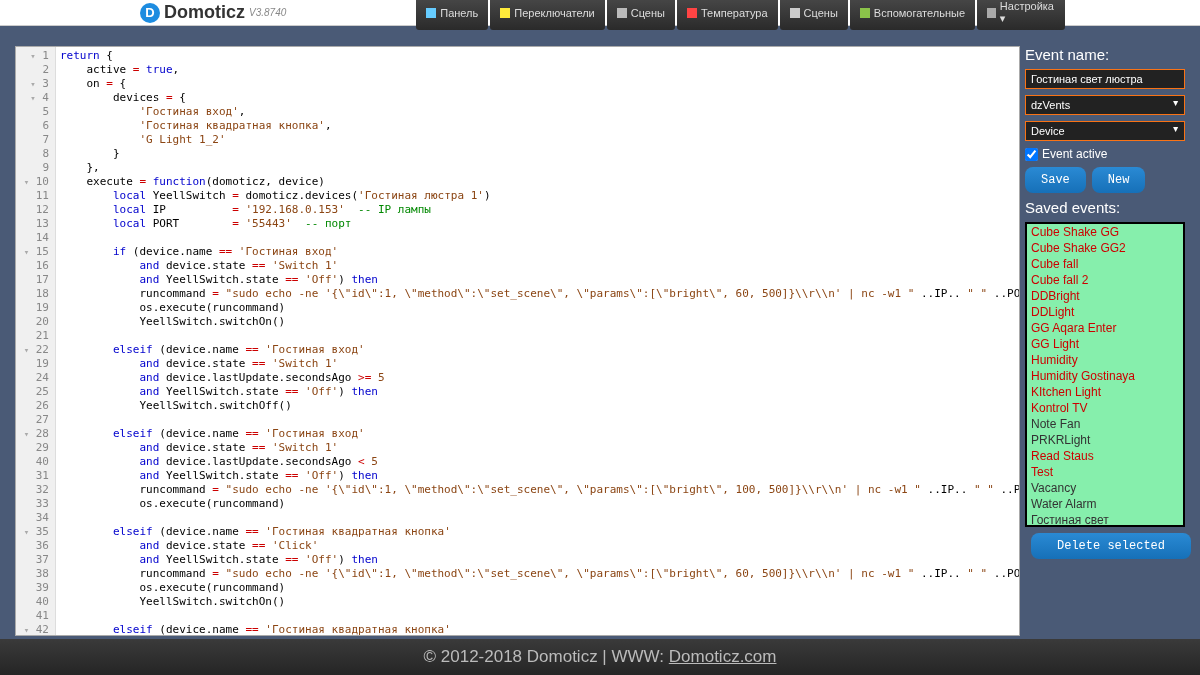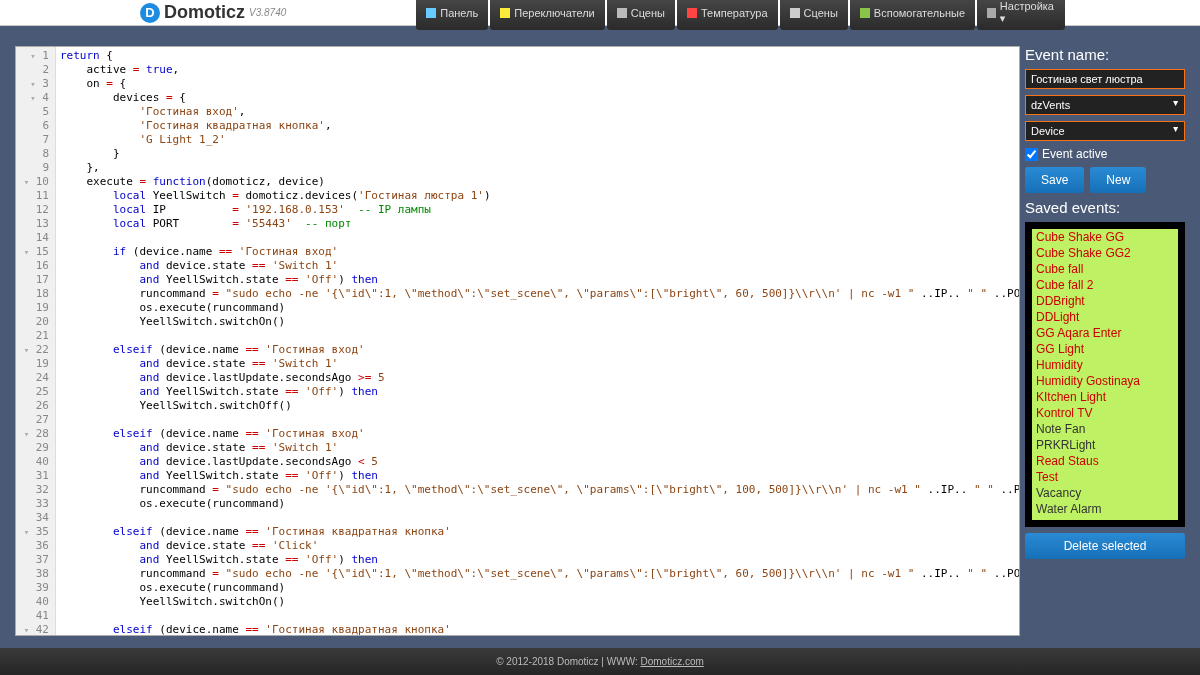--- a/index.html
+++ b/index.html
@@ -24,27 +24,27 @@
 .kw-green{color:#080;}
 .kw-brown{color:#8b4513;}
 .side{width:160px;color:#fff;display:flex;flex-direction:column;gap:6px;}
 .lbl{font-size:15px;}
 .inp,.sel{width:100%;background:#222;color:#fff;border:1px solid #f97316;padding:3px 5px;font-size:11px;}
 .sel{appearance:none;-webkit-appearance:none;position:relative;}
 .sel-wrap{position:relative;}
 .sel-wrap::after{content:"▸";position:absolute;right:6px;top:3px;color:#fff;transform:rotate(90deg);font-size:10px;pointer-events:none;}
 .chk-row{display:flex;align-items:center;gap:4px;font-size:12px;}
 .btn-row{display:flex;gap:6px;}
-.btn{background:linear-gradient(#2a8ad4,#1670b8);color:#fff;border:none;padding:6px 16px;border-radius:3px;font-size:12px;cursor:pointer;}
-.btn-wide{width:100%;text-align:center;}
-.evlist{background:#bef264;color:#000;height:305px;overflow-y:auto;border:7px solid #000000;}
+.btn{background:linear-gradient(#2a8ad4,#1670b8);color:#fff;border:none;padding:6px 16px;border-radius:8px;font-size:12px;cursor:pointer;font-family:Liberation Mono, monospace;}
+.btn-wide{width:100%;text-align:center;margin-left:6px;}
+.evlist{background:#86efac;color:#000;height:305px;overflow-y:auto;border:2px solid #000000;}
 .ev-item{padding:1px 4px;font-size:12px;cursor:pointer;}
 .ev-item.active-ev{color:#c00;}
 .ev-item.inactive-ev{color:#333;}
-.footer{background:linear-gradient(#3a3a3a,#252525);color:#bbb;text-align:center;padding:8px 0;font-size:10px;position:absolute;bottom:0;width:1200px;}
+.footer{background:linear-gradient(#3a3a3a,#252525);color:#bbb;text-align:center;padding:8px 0;font-size:17px;position:absolute;bottom:0;width:1200px;}
 .footer a{color:#bbb;}
 </style>
 </head>
 <body>
 
 <div class="header">
   <div class="logo-wrap">
     <span class="logo-circle">D</span>
     <span class="logo-text">Domoticz</span>
     <span class="logo-ver">V3.8740</span>

